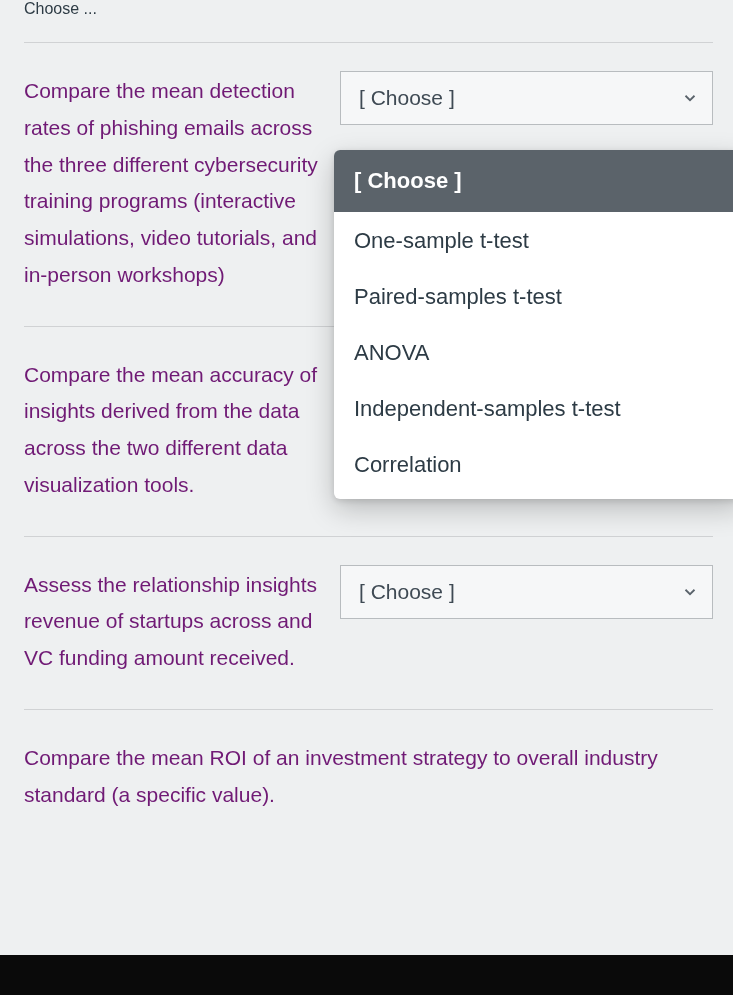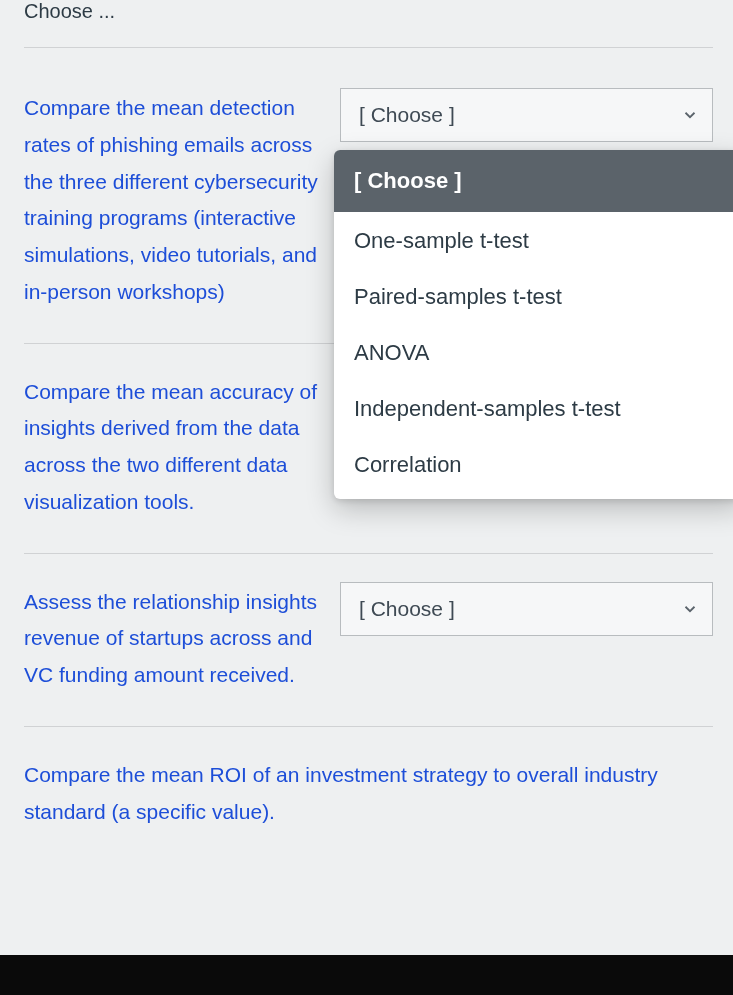--- a/index.html
+++ b/index.html
@@ -9,40 +9,40 @@
       color: #2d3b45;
       padding: 0;
       width: 733px;
       height: 995px;
       overflow: hidden;
     }
     .content {
       padding: 0 20px 20px 24px;
     }
     .header-fragment {
-      font-size: 20px;
+      font-size: 16px;
       color: #2d3b45;
       padding: 0 0 24px 0;
       border-bottom: 1px solid #d0d2d4;
-      margin-bottom: 12px;
+      margin-bottom: 0;
     }
     .question-row {
       display: flex;
       align-items: flex-start;
       gap: 16px;
       padding: 28px 0 32px 0;
       border-bottom: 1px solid #d0d2d4;
       position: relative;
     }
     .question-row:last-child { border-bottom: none; flex-direction: column; }
     .prompt {
       flex: 0 0 300px;
       font-size: 21px;
       line-height: 1.75;
-      color: #1d4ed8;
+      color: #701a75;
       padding-top: 2px;
     }
     .select-wrap {
       flex: 1;
       position: relative;
     }
     .select-box {
       width: 100%;
       border: 1px solid #b8bcbf;
       background: #f6f7f8;

